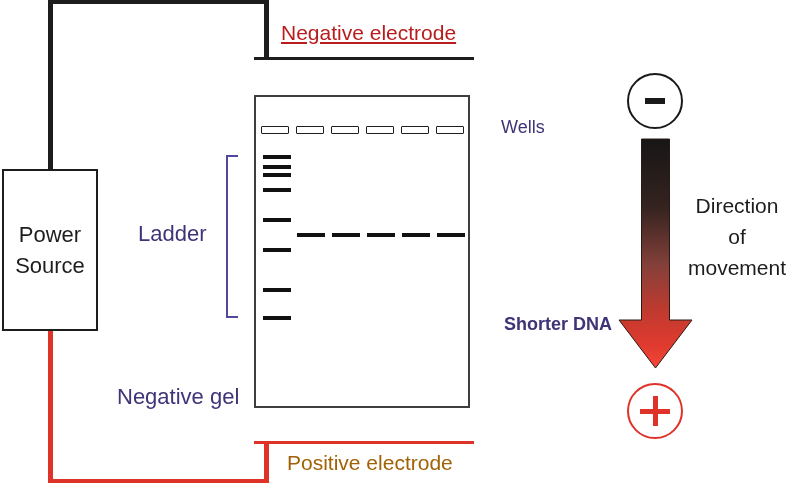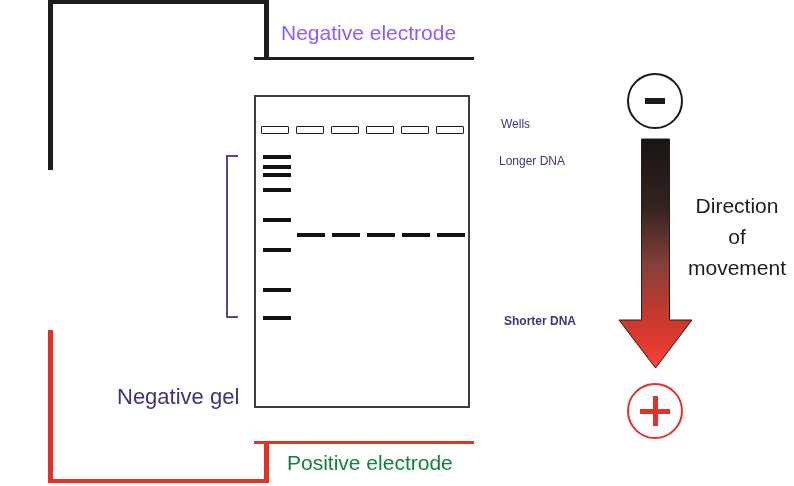--- a/index.html
+++ b/index.html
@@ -27,26 +27,26 @@
     position:absolute;height:6px;border:1.5px solid #1d1d1d;background:#ffffff;
     border-radius:1px;
   }
   .ladder-band{position:absolute;left:263px;width:28px;height:3.5px;background:#111111;}
   .sample-band{position:absolute;width:28px;height:4px;background:#111111;}
   
   .bracket-v{position:absolute;left:226px;top:155px;width:2px;height:163px;background:#51489b;}
   .bracket-t{position:absolute;left:226px;width:12px;height:2px;background:#51489b;}
   
   .lbl{position:absolute;white-space:nowrap;}
-  .lbl-black{color:#8b5cf6;}
-  .lbl-red{color:#15803d;}
+  .lbl-black{color:#b91c1c;text-decoration:underline;}
+  .lbl-red{color:#a16207;}
   .lbl-purple{color:#3e3478;}
   .big{font-size:22px;}
   .mid{font-size:21px;}
-  .small{font-size:12px;}
+  .small{font-size:18px;}
   
   .terminal{
     position:absolute;width:56px;height:56px;border-radius:50%;
     background:#ffffff;box-sizing:border-box;
   }
   .terminal-neg{left:627px;top:73px;border:2px solid #1a1a1a;}
   .terminal-pos{left:627px;top:383px;border:2px solid #df332a;}
   .minus-bar{position:absolute;left:16px;top:23px;width:20px;height:6px;background:#1a1a1a;}
   .plus-h{position:absolute;left:11px;top:23.5px;width:30px;height:5px;background:#df332a;}
   .plus-v{position:absolute;left:23.5px;top:11px;width:5px;height:30px;background:#df332a;}
@@ -65,20 +65,24 @@
   <div class="wire-black" style="left:48px;top:0;width:221px;height:4px;"></div>
   <div class="wire-black" style="left:48px;top:0;width:5px;height:170px;"></div>
   <div class="wire-black" style="left:264px;top:0;width:5px;height:59px;"></div>
   <div class="wire-black" style="left:254px;top:57px;width:220px;height:3px;"></div>
 
   <div class="wire-red" style="left:48px;top:330px;width:5px;height:153px;"></div>
   <div class="wire-red" style="left:48px;top:479px;width:221px;height:4px;"></div>
   <div class="wire-red" style="left:264px;top:442px;width:5px;height:41px;"></div>
   <div class="wire-red" style="left:254px;top:441px;width:220px;height:3px;"></div>
 
+  <div class="power-box">
+    <div class="ps-line">Power</div>
+    <div class="ps-line">Source</div>
+  </div>
 
   <div class="gel-box"></div>
 
   <div class="abs" style="left:0;top:0;width:794px;height:486px;">
       <div class="well" style="left: 261px; top: 126px; width: 26px;"></div>
       <div class="well" style="left: 296px; top: 126px; width: 26px;"></div>
       <div class="well" style="left: 331px; top: 126px; width: 26px;"></div>
       <div class="well" style="left: 366px; top: 126px; width: 26px;"></div>
       <div class="well" style="left: 401px; top: 126px; width: 26px;"></div>
       <div class="well" style="left: 436px; top: 126px; width: 26px;"></div>
@@ -96,23 +100,23 @@
       <div class="sample-band" style="left: 402px; top: 233px;"></div>
       <div class="sample-band" style="left: 437px; top: 233px;"></div>
     </div>
 
   <div class="bracket-v"></div>
   <div class="bracket-t" style="top:155px;"></div>
   <div class="bracket-t" style="top:316px;"></div>
 
   <div class="lbl lbl-black mid" style="left:281px;top:21px;">Negative electrode</div>
   <div class="lbl lbl-red mid" style="left:287px;top:451px;">Positive electrode</div>
+  <div class="lbl lbl-purple big" style="left:138px;top:221px;">Ladder</div>
   <div class="lbl lbl-purple big" style="left:117px;top:384px;">Negative gel</div>
   <div class="lbl lbl-purple small" style="left:501px;top:117px;">Wells</div>
-  <div class="lbl lbl-purple small" style="left:499px;top:154px;">Longer DNA</div>
   <div class="lbl lbl-purple small" style="left:504px;top:314px;font-weight:bold;">Shorter DNA</div>
 
   <div class="direction">
     <div>Direction</div>
     <div>of</div>
     <div>movement</div>
   </div>
 
   <div class="terminal terminal-neg">
     <div class="minus-bar"></div>

